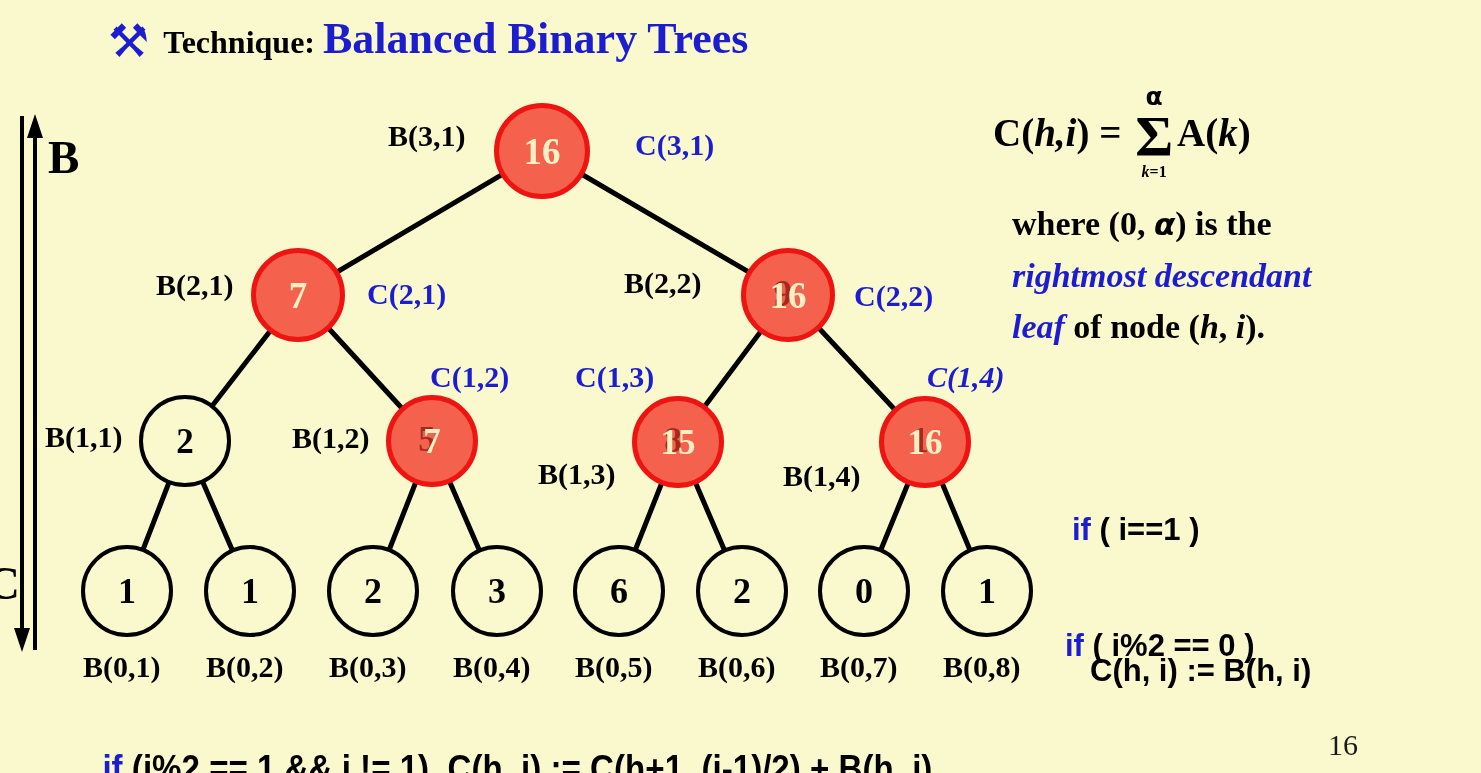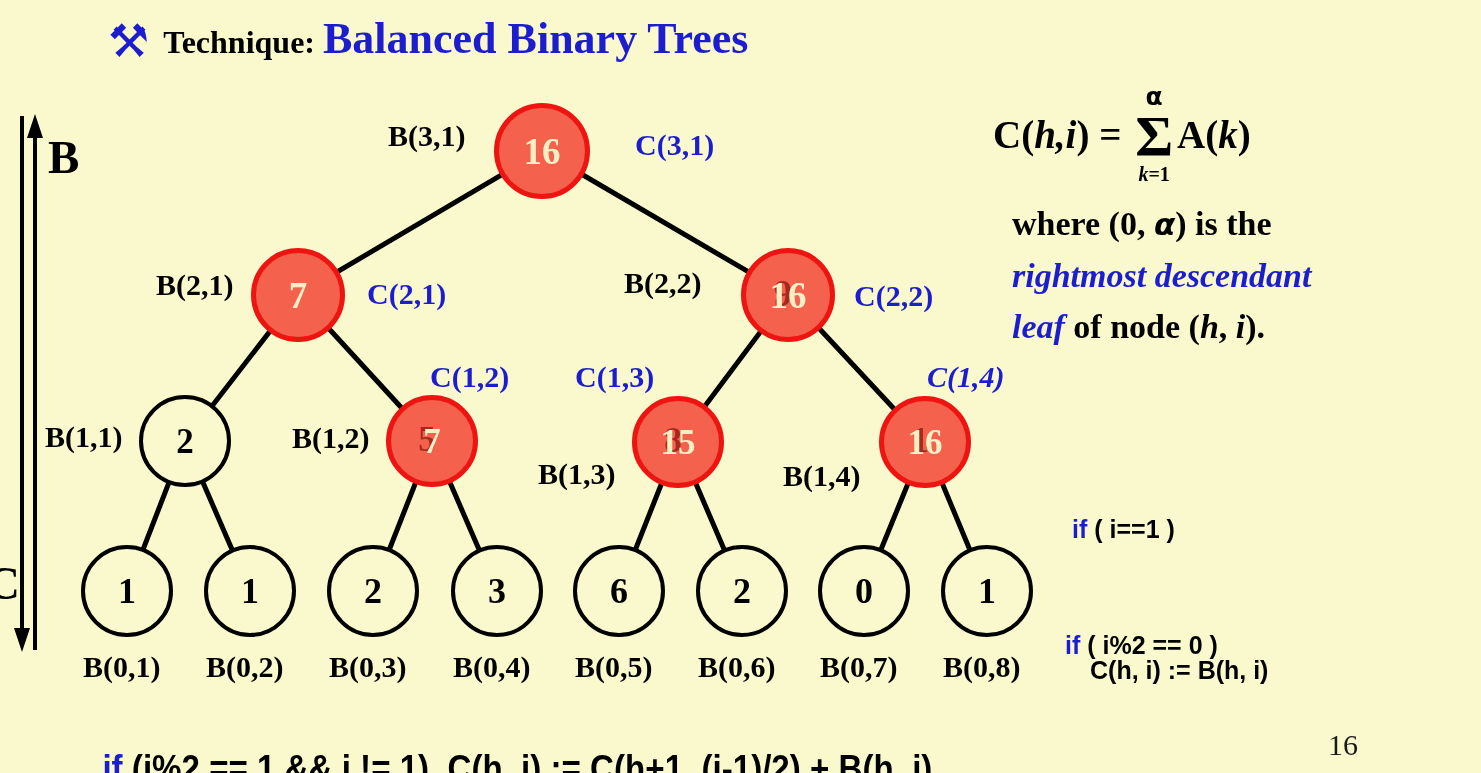--- a/index.html
+++ b/index.html
@@ -45,28 +45,28 @@
   
   .axis-letter{position:absolute;font-weight:bold;font-size:47px;color:#000;}
 
   
   .formula{position:absolute;left:993px;top:86px;display:flex;align-items:center;font-weight:bold;color:#000;}
   .f-main{font-size:39px;white-space:pre;}
   .f-main i{font-size:39px;}
   .sigma-stack{display:flex;flex-direction:column;align-items:center;margin:0 4px;}
   .sig-top{font-size:25px;line-height:0.9;font-family:"DejaVu Sans",sans-serif;}
   .sig{font-size:58px;line-height:0.95;}
-  .sig-bot{font-size:20px;line-height:1;white-space:pre;}
+  .sig-bot{font-size:16px;line-height:1;white-space:pre;}
 
   .where{position:absolute;left:1012px;top:198px;font-weight:bold;font-size:34px;line-height:51px;color:#000;white-space:nowrap;}
   .where .blue-it{color:var(--accent-blue);font-style:italic;}
   .alpha{font-family:"DejaVu Sans",sans-serif;font-size:31px;}
 
   
-  .code{position:absolute;font-family:"Liberation Sans",sans-serif;font-weight:bold;font-size:25px;line-height:47px;color:#000;white-space:pre;}
+  .code{position:absolute;font-family:"Liberation Sans",sans-serif;font-weight:bold;font-size:31px;line-height:47px;color:#000;white-space:pre;}
   .code .kw{color:var(--accent-blue);}
   .code .indent{margin-left:18px;}
 
   .bottom-rule{position:absolute;left:84px;top:706px;font-family:"Liberation Sans",sans-serif;
     font-weight:bold;font-size:36px;color:#000;white-space:pre;transform:scaleX(0.92);transform-origin:left center;}
   .bottom-rule .kw{color:var(--accent-blue);}
   .bottom-rule .body{margin-left:20px;}
 
   .page-num{position:absolute;left:1328px;top:728px;font-size:30px;color:#1a1a1a;}
 </style>

